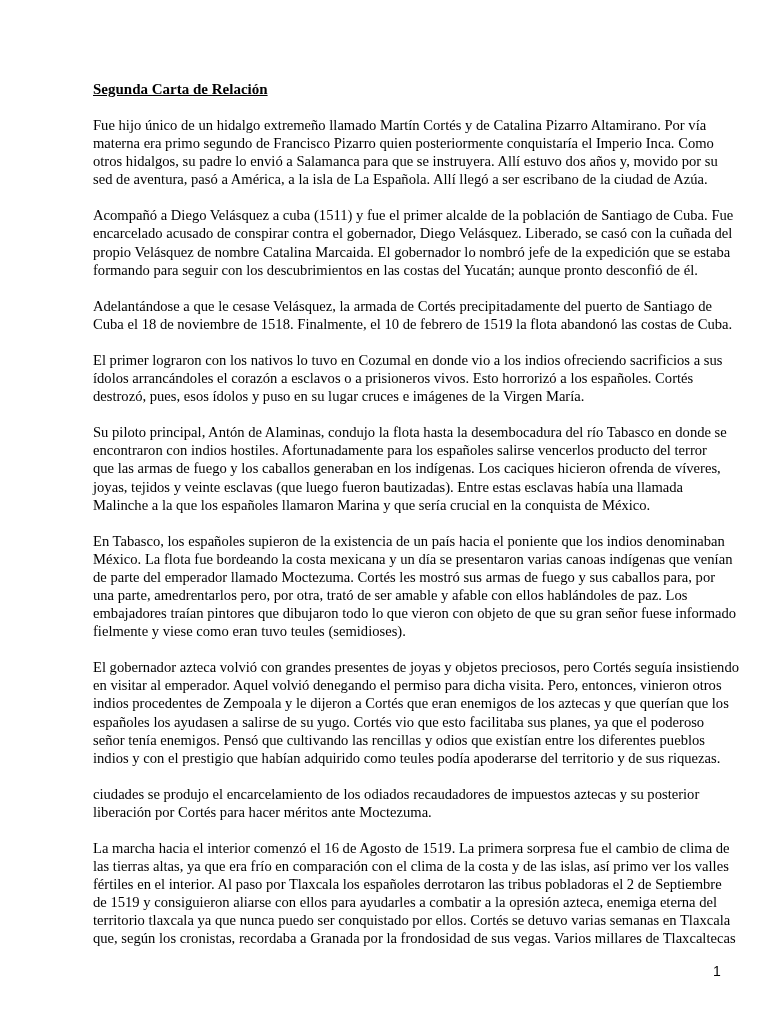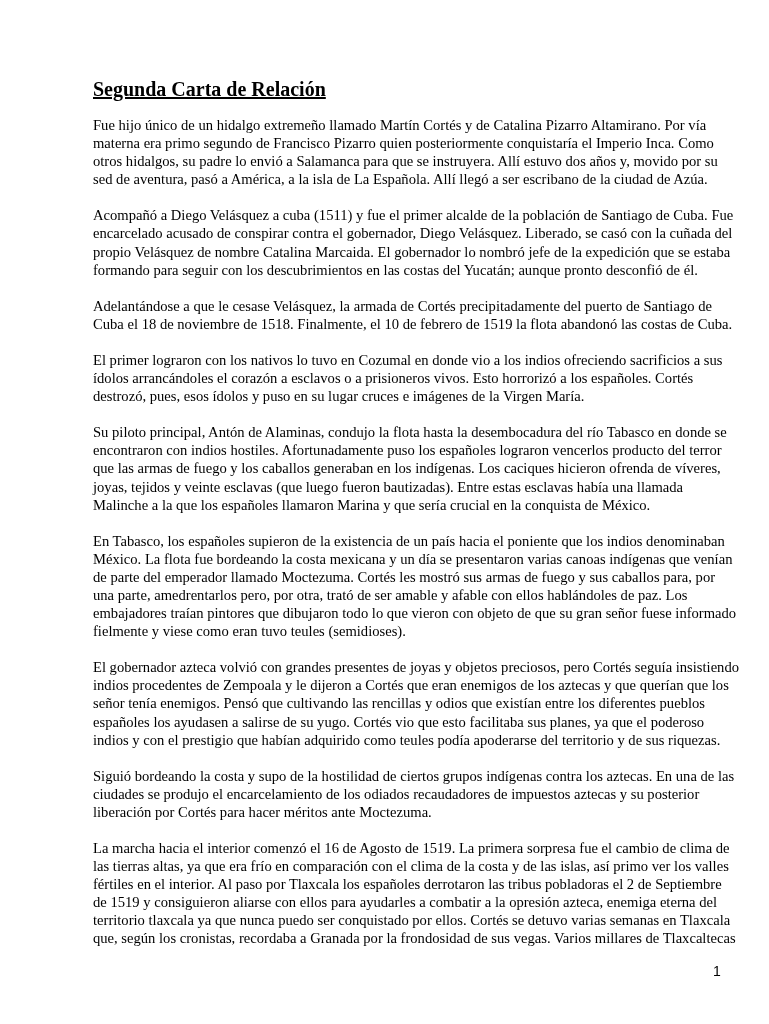--- a/index.html
+++ b/index.html
@@ -17,21 +17,21 @@
   }
   .page {
     position: absolute;
     left: 93px;
     top: 80px;
     width: 640px;
   }
   .title {
     font-weight: bold;
     text-decoration: underline;
-    font-size: 20px;
+    font-size: 15px;
     line-height: 18px;
     margin: 0 0 18px 0;
   }
   .para {
     font-size: 14.6px;
     line-height: 18.1px;
     margin: 4px 0 18px 0;
     white-space: normal;
   }
   .line {
@@ -73,45 +73,45 @@
   </div>
 
   <div class="para">
     <span class="line">El primer lograron con los nativos lo tuvo en Cozumal en donde vio a los indios ofreciendo sacrificios a sus</span>
     <span class="line">ídolos arrancándoles el corazón a esclavos o a prisioneros vivos. Esto horrorizó a los españoles. Cortés</span>
     <span class="line">destrozó, pues, esos ídolos y puso en su lugar cruces e imágenes de la Virgen María.</span>
   </div>
 
   <div class="para">
     <span class="line">Su piloto principal, Antón de Alaminas, condujo la flota hasta la desembocadura del río Tabasco en donde se</span>
-    <span class="line">encontraron con indios hostiles. Afortunadamente puso los españoles lograron vencerlos producto del terror</span>
+    <span class="line">encontraron con indios hostiles. Afortunadamente para los españoles salirse vencerlos producto del terror</span>
     <span class="line">que las armas de fuego y los caballos generaban en los indígenas. Los caciques hicieron ofrenda de víveres,</span>
     <span class="line">joyas, tejidos y veinte esclavas (que luego fueron bautizadas). Entre estas esclavas había una llamada</span>
     <span class="line">Malinche a la que los españoles llamaron Marina y que sería crucial en la conquista de México.</span>
   </div>
 
   <div class="para">
     <span class="line">En Tabasco, los españoles supieron de la existencia de un país hacia el poniente que los indios denominaban</span>
     <span class="line">México. La flota fue bordeando la costa mexicana y un día se presentaron varias canoas indígenas que venían</span>
     <span class="line">de parte del emperador llamado Moctezuma. Cortés les mostró sus armas de fuego y sus caballos para, por</span>
     <span class="line">una parte, amedrentarlos pero, por otra, trató de ser amable y afable con ellos hablándoles de paz. Los</span>
     <span class="line">embajadores traían pintores que dibujaron todo lo que vieron con objeto de que su gran señor fuese informado</span>
     <span class="line">fielmente y viese como eran tuvo teules (semidioses).</span>
   </div>
 
   <div class="para">
     <span class="line">El gobernador azteca volvió con grandes presentes de joyas y objetos preciosos, pero Cortés seguía insistiendo</span>
+    <span class="line">en visitar al emperador. Aquel volvió denegando el permiso para dicha visita. Pero, entonces, vinieron otros</span>
     <span class="line">indios procedentes de Zempoala y le dijeron a Cortés que eran enemigos de los aztecas y que querían que los</span>
+    <span class="line">españoles los ayudasen a salirse de su yugo. Cortés vio que esto facilitaba sus planes, ya que el poderoso</span>
     <span class="line">señor tenía enemigos. Pensó que cultivando las rencillas y odios que existían entre los diferentes pueblos</span>
-    <span class="line">españoles los ayudasen a salirse de su yugo. Cortés vio que esto facilitaba sus planes, ya que el poderoso</span>
     <span class="line">indios y con el prestigio que habían adquirido como teules podía apoderarse del territorio y de sus riquezas.</span>
   </div>
 
   <div class="para">
-    <span class="line">Siguió bordeando la costa y supo de la hostilidad de ciertos grupos indígenas contra los aztecas. En una de las</span>
     <span class="line">ciudades se produjo el encarcelamiento de los odiados recaudadores de impuestos aztecas y su posterior</span>
     <span class="line">liberación por Cortés para hacer méritos ante Moctezuma.</span>
   </div>
 
   <div class="para">
     <span class="line">La marcha hacia el interior comenzó el 16 de Agosto de 1519. La primera sorpresa fue el cambio de clima de</span>
     <span class="line">las tierras altas, ya que era frío en comparación con el clima de la costa y de las islas, así primo ver los valles</span>
     <span class="line">fértiles en el interior. Al paso por Tlaxcala los españoles derrotaron las tribus pobladoras el 2 de Septiembre</span>
     <span class="line">de 1519 y consiguieron aliarse con ellos para ayudarles a combatir a la opresión azteca, enemiga eterna del</span>
     <span class="line">territorio tlaxcala ya que nunca puedo ser conquistado por ellos. Cortés se detuvo varias semanas en Tlaxcala</span>

